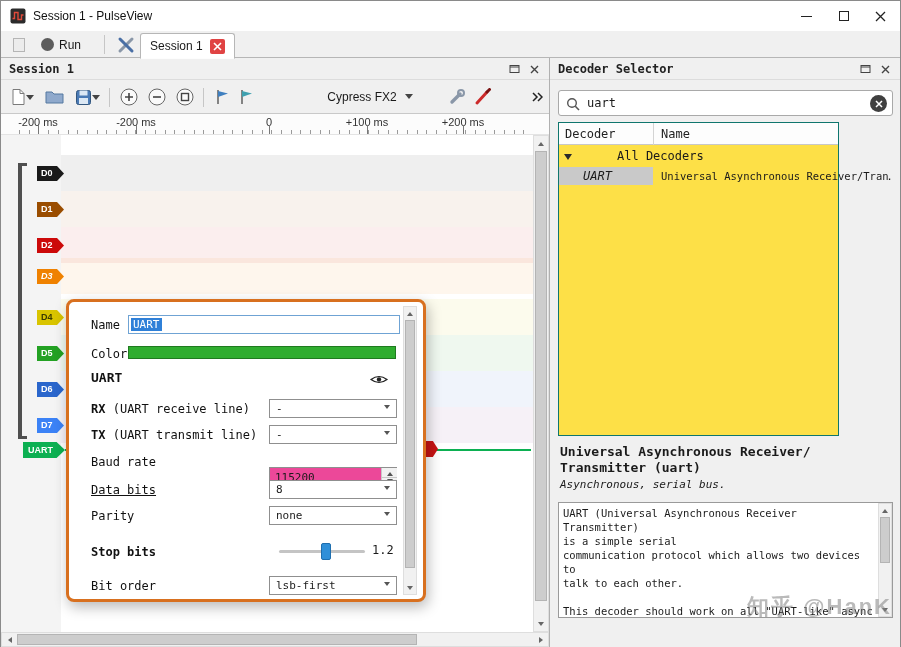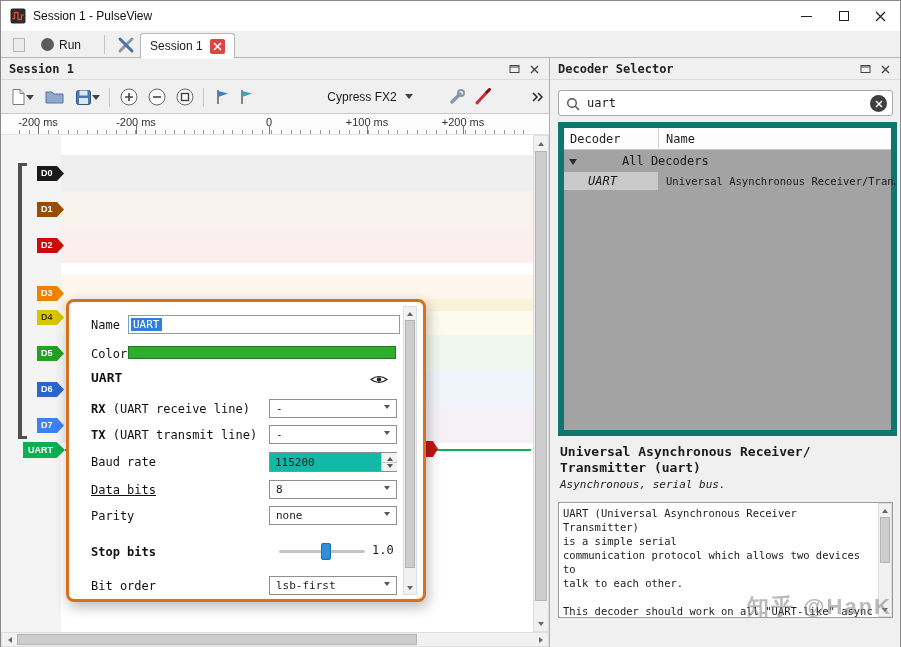--- a/index.html
+++ b/index.html
@@ -69,37 +69,37 @@
 
   
   .dialog { position:absolute; left:65px; top:241px; width:360px; height:303px; background:#fff; border:3px solid #d8701f; border-radius:8px; box-shadow:2px 5px 14px rgba(0,0,0,0.28); z-index:30; font-family:"DejaVu Sans Mono",monospace; font-size:12px; }
   .dlg-label { position:absolute; left:22px; color:#111; }
   .dlg-input { position:absolute; left:59px; top:13px; width:272px; height:19px; background:#fff; border:1px solid #6fa3d4; font-size:11px; line-height:17px; padding-left:2px; }
   .sel { background:#2f80d8; color:#fff; padding:0 2px; }
   .color-bar { position:absolute; left:59px; top:44px; width:268px; height:13px; border:1px solid #1f7a1f; }
   .combo { position:absolute; left:200px; width:128px; height:19px; background:#fff; border:1px solid #8f8f8f; }
   .combo .val { position:absolute; left:6px; top:2px; font-size:11px; }
   .combo .az { position:absolute; right:1px; top:1px; width:16px; height:15px; display:flex; align-items:center; justify-content:center; }
-  .spin { position:absolute; left:200px; width:128px; height:20px; background:#14b8a6; border:1px solid #8f8f8f; }
+  .spin { position:absolute; left:200px; width:128px; height:20px; background:#ec4899; border:1px solid #8f8f8f;margin-top:15px; }
   .spin .val { position:absolute; left:5px; top:3px; font-size:11px; }
   .spin-btns { position:absolute; right:0; top:0; width:15px; height:100%; border-left:1px solid #c9c9c9; }
   .spin-b { position:absolute; left:0; width:15px; height:9px; background:#f2f2f2; display:flex; align-items:center; justify-content:center; }
   .tri-s { width:0; height:0; border:3px solid transparent; }
   .tri-s.up { border-bottom:4px solid #555; margin-top:-2px; }
   .tri-s.down { border-top:4px solid #555; margin-bottom:-2px; }
   .slider-track { position:absolute; left:210px; top:248px; width:86px; height:3px; background:#c4c4c4; border-radius:2px; }
   .slider-handle { position:absolute; left:252px; top:241px; width:10px; height:17px; background:#2f8fd8; border:1px solid #1e6eae; border-radius:2px; }
   .slider-value { position:absolute; left:303px; top:241px; font-size:12px; }
   .dlg-scroll { position:absolute; left:334px; top:4px; width:14px; height:289px; }
 
   
   .search-box { position:absolute; left:8px; top:32px; width:335px; height:26px; background:#fff; border:1px solid #a9a9a9; border-radius:3px; }
   .search-text { position:absolute; left:28px; top:5px; font-family:"DejaVu Sans Mono",monospace; font-size:12px; }
   .clear-btn { position:absolute; right:5px; top:4px; width:17px; height:17px; border-radius:50%; background:#3f3f3f; display:flex; align-items:center; justify-content:center; }
-  .dec-table { position:absolute; left:8px; top:64px; width:339px; height:314px; background:#a3a3a3; border:6px solid #0f766e; }
+  .dec-table { position:absolute; left:8px; top:64px; width:281px; height:314px; background:#fde047; border:1px solid #0f766e; }
   .dec-head { position:absolute; left:0; top:0; right:0; height:22px; border-bottom:1px solid #c8c8c8; background:#fdfdfd; }
   .col-div { position:absolute; left:94px; top:0; width:1px; height:22px; background:#d4d4d4; }
   .dec-hcell { position:absolute; top:4px; font-family:"DejaVu Sans Mono",monospace; font-size:12px; color:#222; }
   .tree-row { position:absolute; left:0; right:0; height:19px; }
   .expander { position:absolute; left:5px; top:7px; width:0; height:0; border:4px solid transparent; border-top:6px solid #2a2a2a; }
   .dec-cell-sel { position:absolute; left:0; top:0; width:94px; height:18px; background:#c9c9c9; }
   .detail-title { position:absolute; left:10px; top:386px; width:254px; font-family:"DejaVu Sans Mono",monospace; font-size:13px; font-weight:bold; line-height:16px; word-break:break-all; }
   .detail-sub { position:absolute; left:10px; top:420px; font-family:"DejaVu Sans Mono",monospace; font-size:11px; font-style:italic; }
   .desc-box { position:absolute; left:8px; top:444px; width:335px; height:116px; background:#fff; border:1px solid #9a9a9a; overflow:hidden; }
   .desc-text { position:absolute; left:4px; top:3px; right:16px; font-family:"DejaVu Sans Mono",monospace; font-size:10.5px; line-height:14px; white-space:pre-wrap; }
@@ -270,21 +270,21 @@
         <div class="ch-tag" style="background: rgb(26, 26, 26); color: rgb(255, 255, 255);">D0</div>
       </div>
       <div class="ch-row" style="top:56px;">
         <div class="stripe" style="background: rgb(154, 77, 0);"></div>
         <div class="ch-tag" style="background: rgb(154, 77, 0); color: rgb(255, 255, 255);">D1</div>
       </div>
       <div class="ch-row" style="top:92px;">
         <div class="stripe" style="background: rgb(204, 10, 10);"></div>
         <div class="ch-tag" style="background: rgb(204, 10, 10); color: rgb(255, 255, 255);">D2</div>
       </div>
-      <div class="ch-row" style="top:140px;">
+      <div class="ch-row" style="top:123px;font-style:italic;">
         <div class="stripe" style="background: rgb(239, 129, 0);"></div>
         <div class="ch-tag" style="background: rgb(239, 129, 0); color: rgb(255, 255, 255);">D3</div>
       </div>
       <div class="ch-row" style="top:164px;">
         <div class="stripe" style="background: rgb(217, 196, 0);"></div>
         <div class="ch-tag" style="background: rgb(217, 196, 0); color: rgb(58, 58, 0);">D4</div>
       </div>
       <div class="ch-row" style="top:200px;">
         <div class="stripe" style="background: rgb(35, 161, 35);"></div>
         <div class="ch-tag" style="background: rgb(35, 161, 35); color: rgb(255, 255, 255);">D5</div>
@@ -378,21 +378,21 @@
       <div class="combo" style="top:204px;">
         <span class="val">none</span>
         <span class="az">
             <span class="tri-s down" style="margin:0;"></span>
           </span>
       </div>
 
       <span class="dlg-label" style="top:243px;font-weight:bold;">Stop bits</span>
       <div class="slider-track"></div>
       <div class="slider-handle"></div>
-      <span class="slider-value">1.0</span>
+      <span class="slider-value">1.2</span>
 
       <span class="dlg-label" style="top:277px;">Bit order</span>
       <div class="combo" style="top:274px;">
         <span class="val">lsb-first</span>
         <span class="az">
             <span class="tri-s down" style="margin:0;"></span>
           </span>
       </div>
 
       <div class="dlg-scroll sb">

